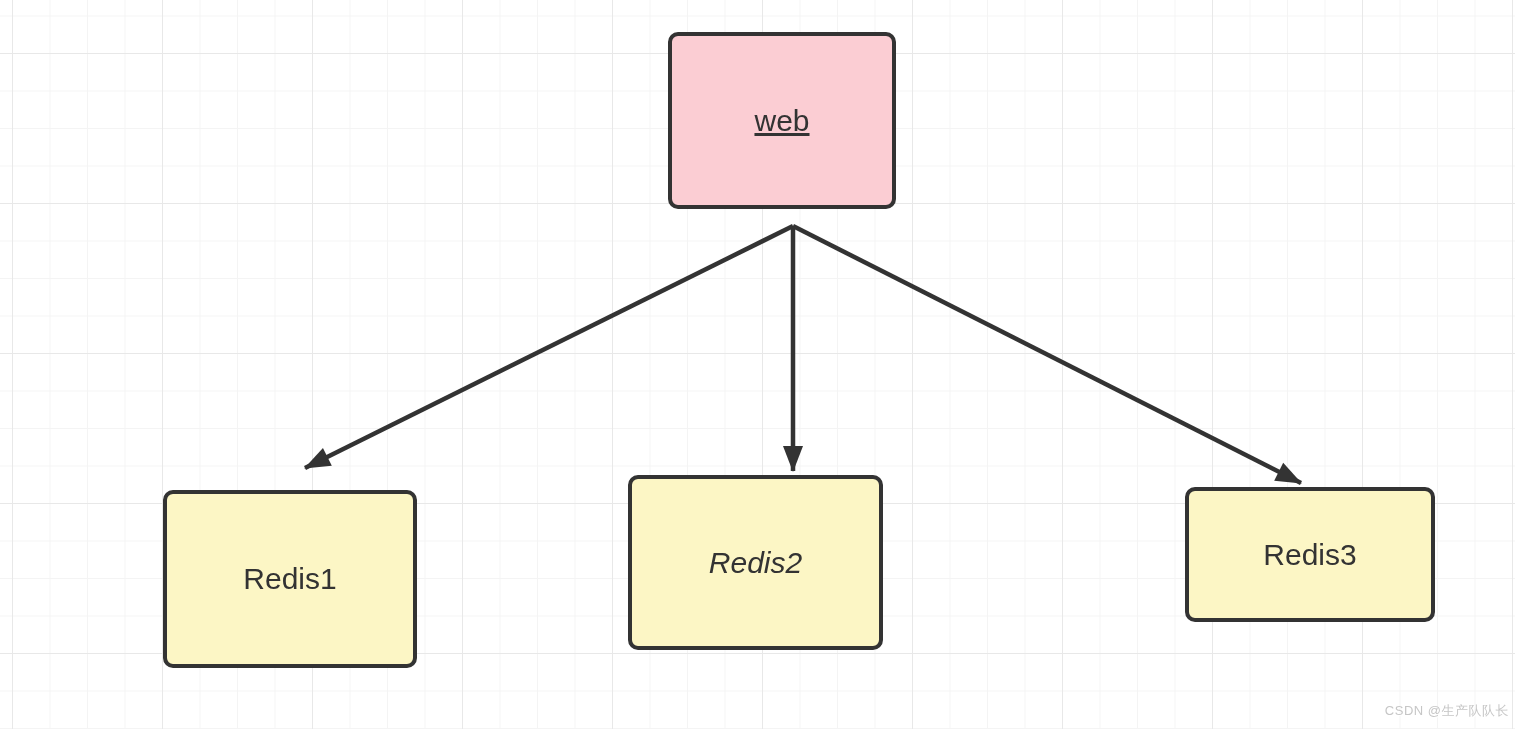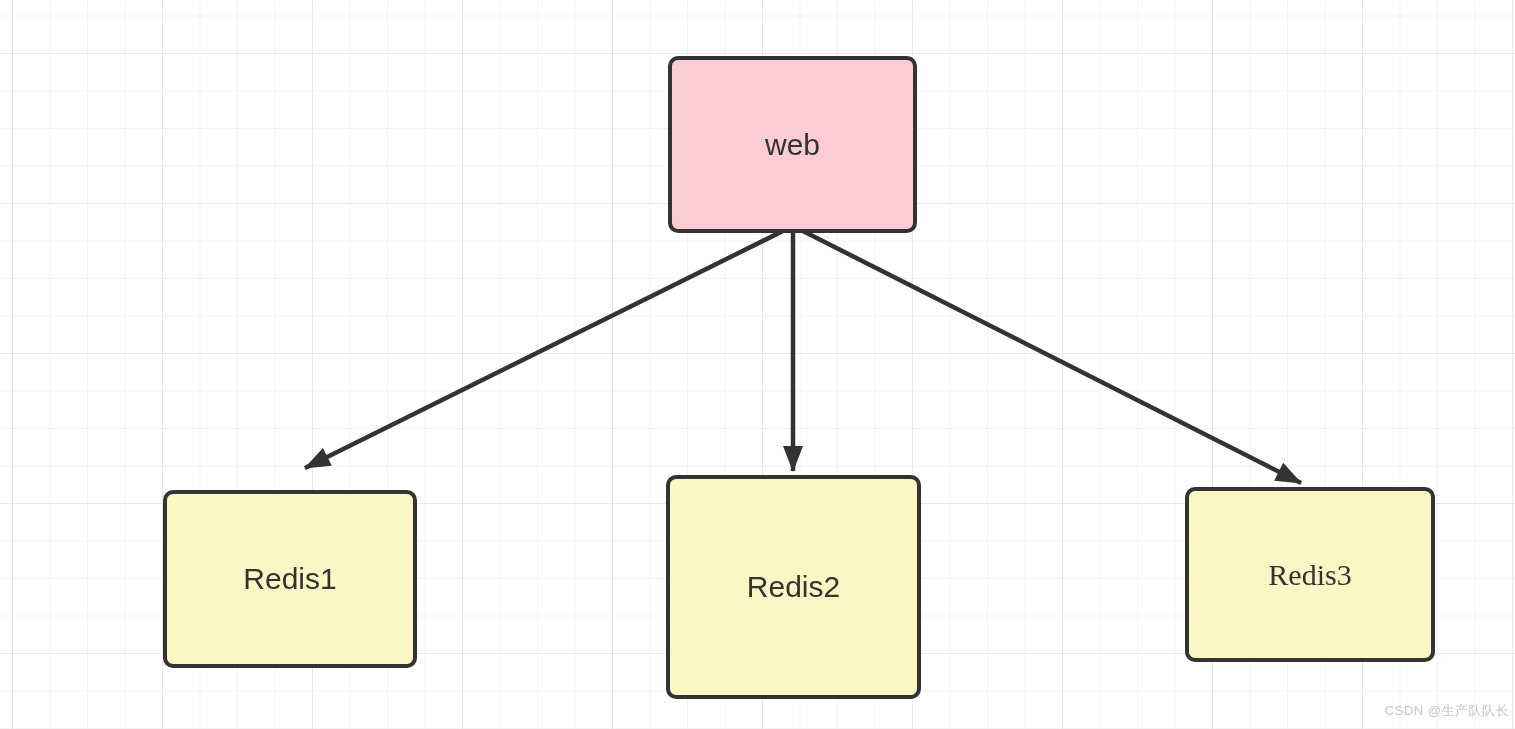--- a/index.html
+++ b/index.html
@@ -37,30 +37,31 @@
     color: #333333;
     display: flex;
     flex-direction: column;
     align-items: center;
     justify-content: center;
     text-align: center;
     font-size: 30px;
     line-height: 40px;
   }
   .node-root {
-    left: 668px; top: 56px;
-    width: 249px; height: 177px;
+    left: 668px; top: 32px;
+    width: 228px; height: 177px;
     background: #fbcdd3;
+    text-decoration: underline;
   }
   .node-leaf {
     background: #fcf6c5;
   }
   .node-redis1 { left: 163px; top: 490px; width: 254px; height: 178px; }
-  .node-redis2 { left: 666px; top: 475px; width: 255px; height: 224px; }
-  .node-redis3 { left: 1185px; top: 487px; width: 250px; height: 175px; font-family: Liberation Serif, serif; }
+  .node-redis2 { left: 628px; top: 475px; width: 255px; height: 175px; font-style: italic; }
+  .node-redis3 { left: 1185px; top: 487px; width: 250px; height: 135px; }
   .watermark {
     position: absolute;
     right: 6px;
     bottom: 9px;
     font-size: 13px;
     color: #c6c6c6;
     text-shadow: 1px 1px 0 rgba(255,255,255,0.95);
     letter-spacing: 0.5px;
     white-space: nowrap;
   }

